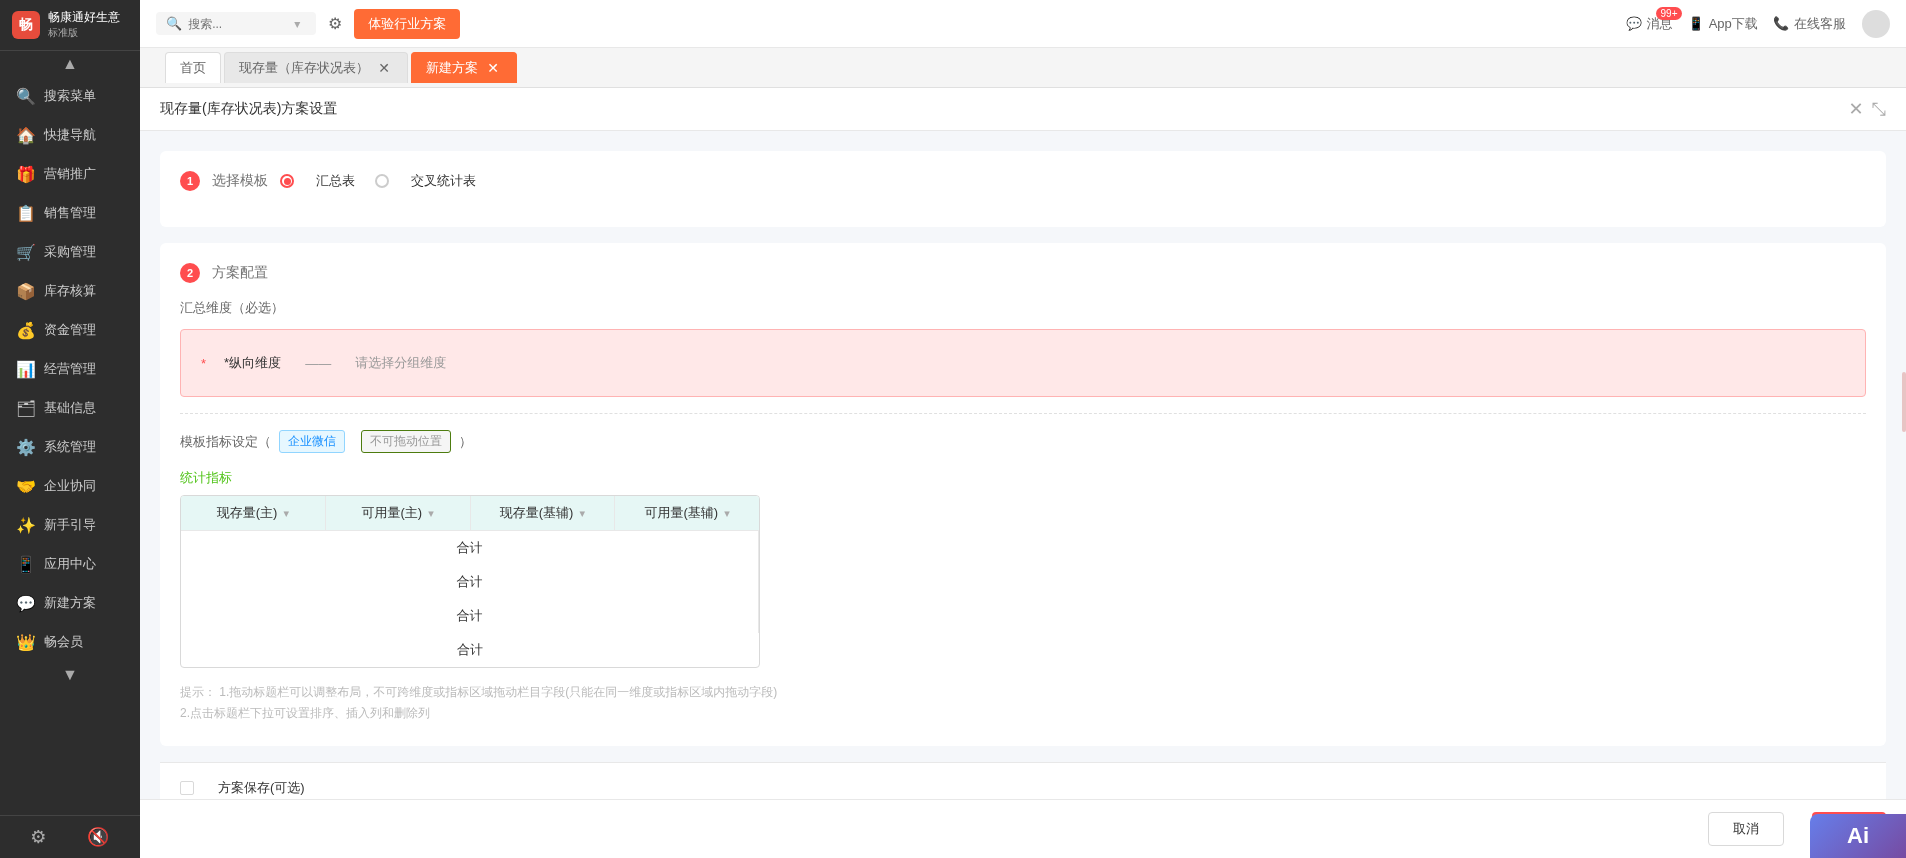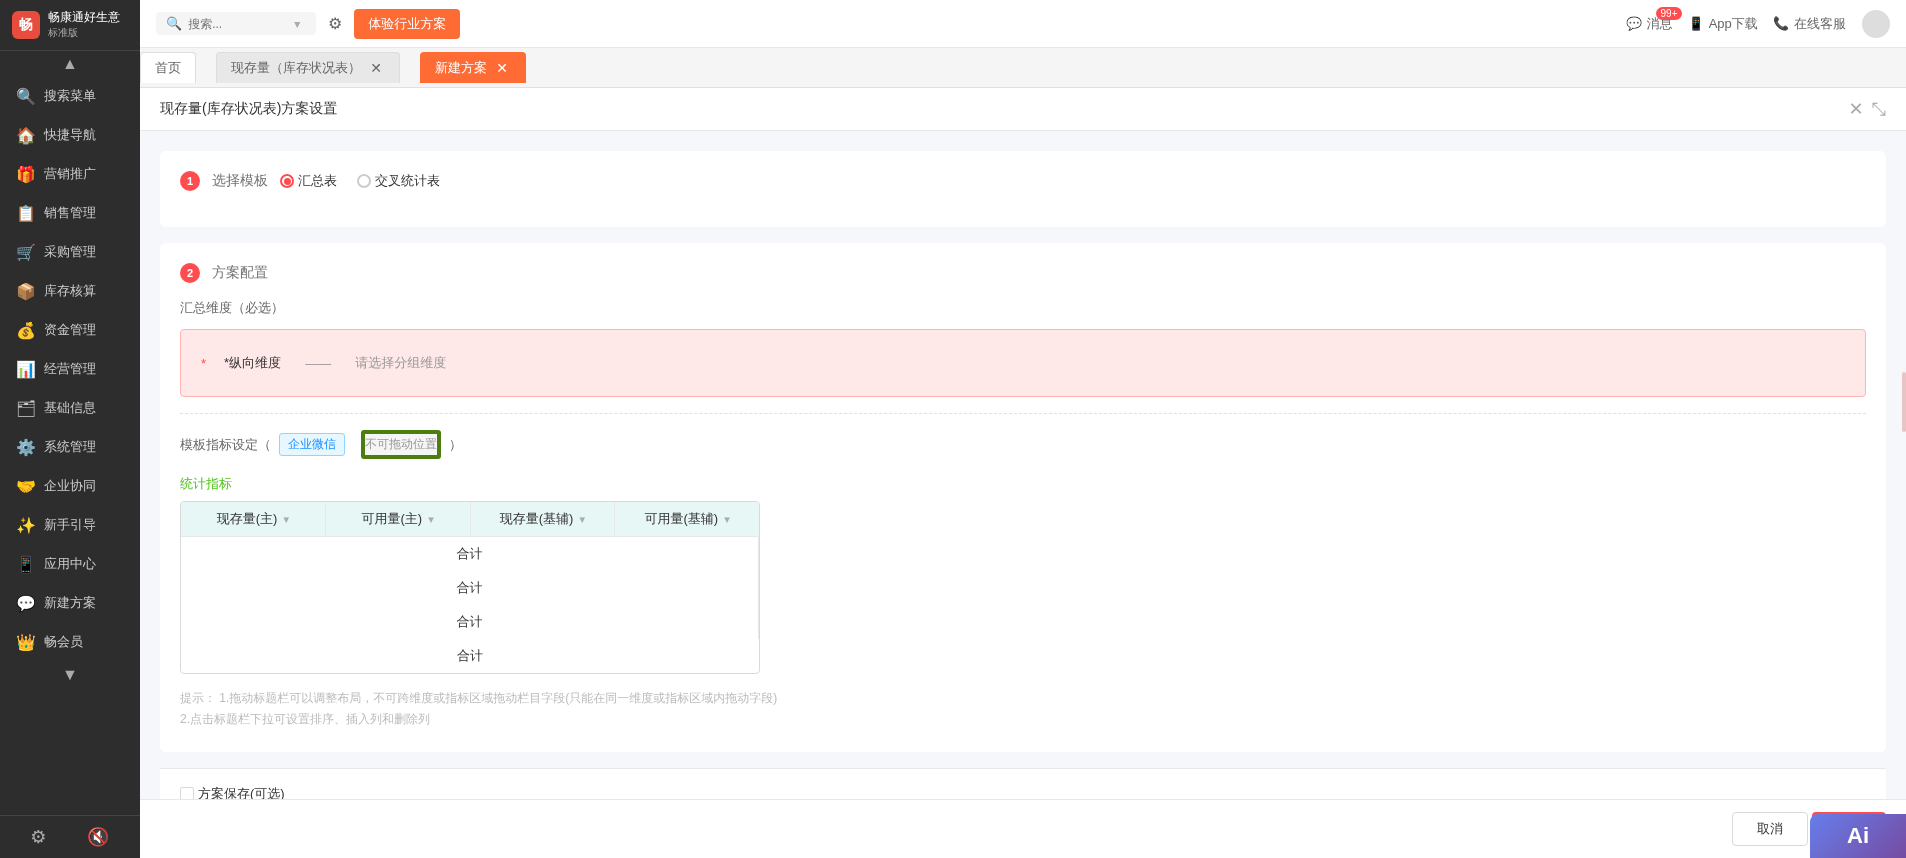--- a/index.html
+++ b/index.html
@@ -92,24 +92,24 @@
       background: #ff4d4f; color: white; border-radius: 10px;
       padding: 1px 5px; font-size: 10px; position: absolute; top: -8px; right: -10px;
     }
     .avatar { width: 28px; height: 28px; background: #ddd; border-radius: 50%; }
 
     
     .tabbar {
       background: #f5f5f5;
       display: flex;
       align-items: center;
-      padding: 0 0;
+      padding: 0 25px;
       height: 40px;
       border-bottom: 1px solid #e0e0e0;
-      gap: 20px;
+      gap: 3px;
       flex-shrink: 0;
     }
     .tab {
       display: flex; align-items: center; gap: 6px;
       padding: 6px 14px; border-radius: 4px 4px 0 0;
       font-size: 13px; cursor: pointer; background: #e8e8e8; color: #666;
       border: 1px solid #ddd; border-bottom: none;
     }
     .tab.home { background: #fff; }
     .tab.active { background: #ff6b35; color: white; border-color: #ff6b35; }
@@ -157,21 +157,21 @@
     .step-badge {
       display: inline-flex; align-items: center; justify-content: center;
       width: 20px; height: 20px; border-radius: 50%;
       background: #ff4d4f; color: white; font-size: 11px; font-weight: bold;
       flex-shrink: 0;
     }
     .step-label { font-size: 14px; color: #737373; font-weight: 500; }
 
     
     .radio-group { display: flex; gap: 20px; align-items: center; }
-    .radio-item { display: flex; align-items: center; gap: 4px; cursor: pointer; font-size: 13px; color: #333; }
+    .radio-item { display: flex; align-items: center; gap: 22px; cursor: pointer; font-size: 13px; color: #333; }
     .radio-circle {
       width: 14px; height: 14px; border-radius: 50%;
       border: 2px solid #ccc; display: flex; align-items: center; justify-content: center;
     }
     .radio-circle.checked { border-color: #ff4d4f; }
     .radio-circle.checked::after {
       content: ''; width: 7px; height: 7px; border-radius: 50%; background: #ff4d4f;
     }
 
     
@@ -197,22 +197,22 @@
     
     .indicator-settings { margin-bottom: 16px; font-family: Liberation Serif, serif; }
     .indicator-label { font-size: 13px; color: #666; margin-bottom: 8px; display: flex; align-items: center; gap: 8px; }
     .draggable-tag {
       display: inline-flex; align-items: center; padding: 2px 8px;
       border-radius: 3px; background: #fff; border: 1px solid #d9d9d9;
       font-size: 12px; color: #333;
     }
     .draggable-tag.blue { background: #e6f7ff; border-color: #91d5ff; color: #1890ff; }
     .non-draggable-tag {
-      display: inline-flex; align-items: center; padding: 2px 0;
-      border-radius: 3px; background: #f5f5f5; border: 4px solid #4d7c0f;
+      display: inline-flex; align-items: center; padding: 2px 8px;
+      border-radius: 3px; background: #f5f5f5; border: 1px solid #4d7c0f;
       font-size: 12px; color: #999;
     }
 
     
     .stats-section { margin-top: 8px; }
     .stats-label { color: #52c41a; font-size: 13px; margin-bottom: 8px; }
     .stats-table { border: 1px solid #d9d9d9; border-radius: 4px; overflow: hidden; width: 580px; }
     .stats-header-row { display: flex; background: #e6f7f5; }
     .stats-body-row { display: flex; border-top: 1px solid #e8e8e8; flex-direction: column; }
     .stats-cell {
@@ -222,36 +222,36 @@
     }
     .stats-cell:last-child { border-right: none; }
     .stats-cell .chevron { color: #aaa; font-size: 11px; cursor: pointer; }
 
     
     .tips-section { margin-top: 16px; }
     .tip-item { font-size: 12px; color: #bbb; margin-bottom: 4px; }
 
     
     .save-checkbox-row {
-      display: flex; align-items: center; gap: 4px;
+      display: flex; align-items: center; gap: 24px;
       padding: 16px 20px;
       background: #fff; border-top: 1px solid #e8e8e8;
     }
     .checkbox-box {
       width: 14px; height: 14px; border: 1px solid #d9d9d9;
       border-radius: 2px; cursor: pointer; display: inline-block;
     }
     .save-label { font-size: 13px; color: #333; }
 
     
     .footer-bar {
       background: #fff;
       border-top: 1px solid #e8e8e8;
       padding: 12px 20px;
-      display: flex; justify-content: flex-end; gap: 4px;
+      display: flex; justify-content: flex-end; gap: 28px;
       flex-shrink: 0;
     }
     .btn-cancel {
       padding: 7px 24px; border: 1px solid #d9d9d9; border-radius: 4px;
       background: #fff; color: #333; cursor: pointer; font-size: 13px;
     }
     .btn-query {
       padding: 7px 24px; border: none; border-radius: 4px;
       background: #ff4d4f; color: white; cursor: pointer; font-size: 13px;
     }

